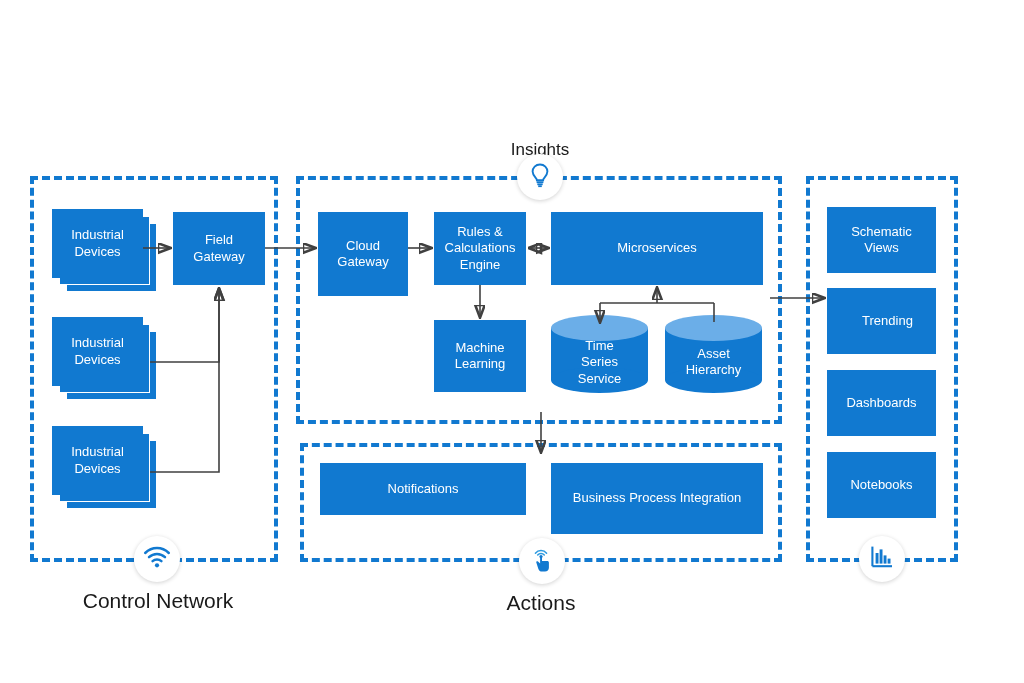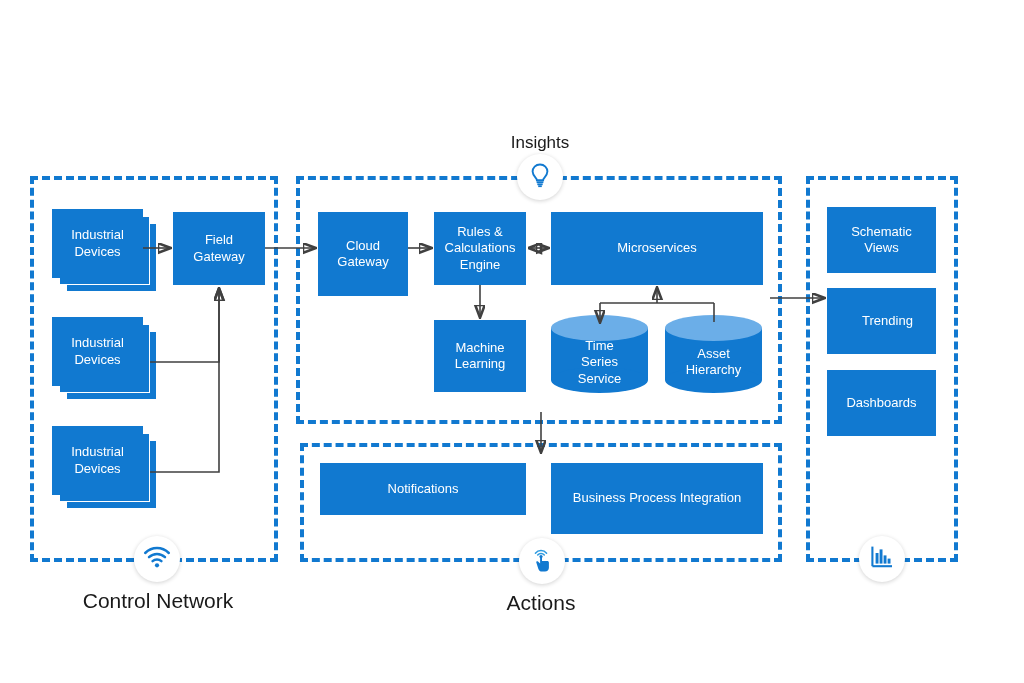--- a/index.html
+++ b/index.html
@@ -210,20 +210,21 @@
 
   <div class="box" style="left:551px; top:463px; width:212px; height:71px;">Business Process Integration</div>
 
   <div class="box" style="left:827px; top:207px; width:109px; height:66px;">Schematic
 Views</div>
 
   <div class="box" style="left:827px; top:288px; width:109px; height:66px;padding-left:18px;">Trending</div>
 
   <div class="box" style="left:827px; top:370px; width:109px; height:66px;">Dashboards</div>
 
+  <div class="box" style="left:827px; top:452px; width:109px; height:66px;">Notebooks</div>
 
   <svg class="conn-svg" viewBox="0 0 1024 683">
     <defs>
       <marker id="arrow" markerWidth="9" markerHeight="9" refX="7.5" refY="3" orient="auto" markerUnits="strokeWidth">
         <path d="M0,0 L8,3 L0,6 z" fill="#404040" stroke="none"></path>
       </marker>
       <marker id="arrow-start" markerWidth="9" markerHeight="9" refX="0.5" refY="3" orient="auto" markerUnits="strokeWidth">
         <path d="M8,0 L0,3 L8,6 z" fill="#404040" stroke="none"></path>
       </marker>
     </defs>
@@ -298,20 +299,20 @@
         <line x1="3.4" y1="2.6" x2="3.4" y2="22.2" stroke="#1179D0" stroke-width="2.1"></line>
         <line x1="3.4" y1="22.2" x2="23.0" y2="22.2" stroke="#1179D0" stroke-width="2.1"></line>
         <rect x="6.6" y="9.0" width="2.9" height="10.6" fill="#1179D0"></rect>
         <rect x="10.6" y="5.4" width="2.9" height="14.2" fill="#1179D0"></rect>
         <rect x="14.6" y="11.4" width="2.9" height="8.2" fill="#1179D0"></rect>
         <rect x="18.6" y="14.6" width="2.9" height="5.0" fill="#1179D0"></rect>
       </svg>
     </span>
   </div>
 
-  <div class="zone-label top" style="left:440px; top:133px; width:200px;">Insights</div>
+  <div class="zone-label top" style="left:440px; top:140px; width:200px;">Insights</div>
 
   <div class="zone-label" style="left:58px; top:589px; width:200px;">Control Network</div>
 
   <div class="zone-label" style="left:441px; top:591px; width:200px;">Actions</div>
 
 
 </div>
 
 </body></html>

